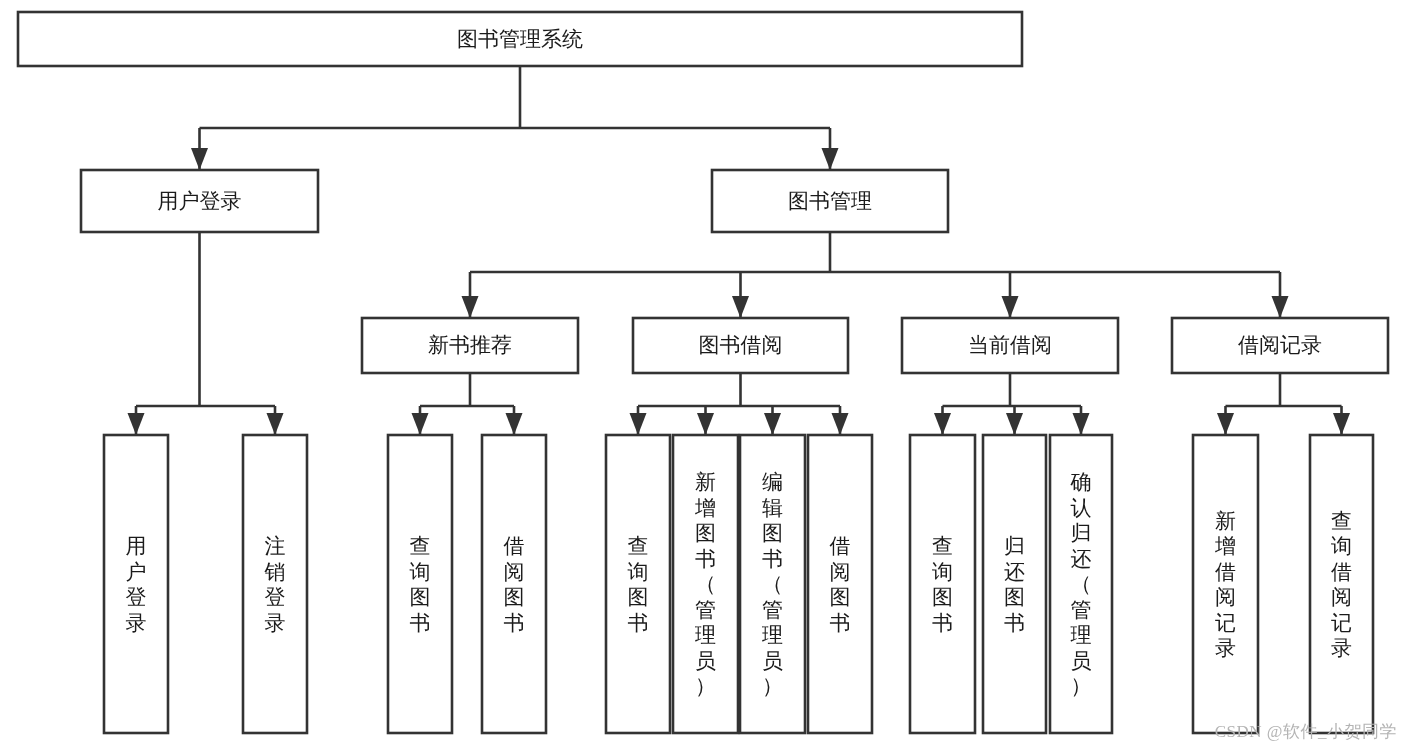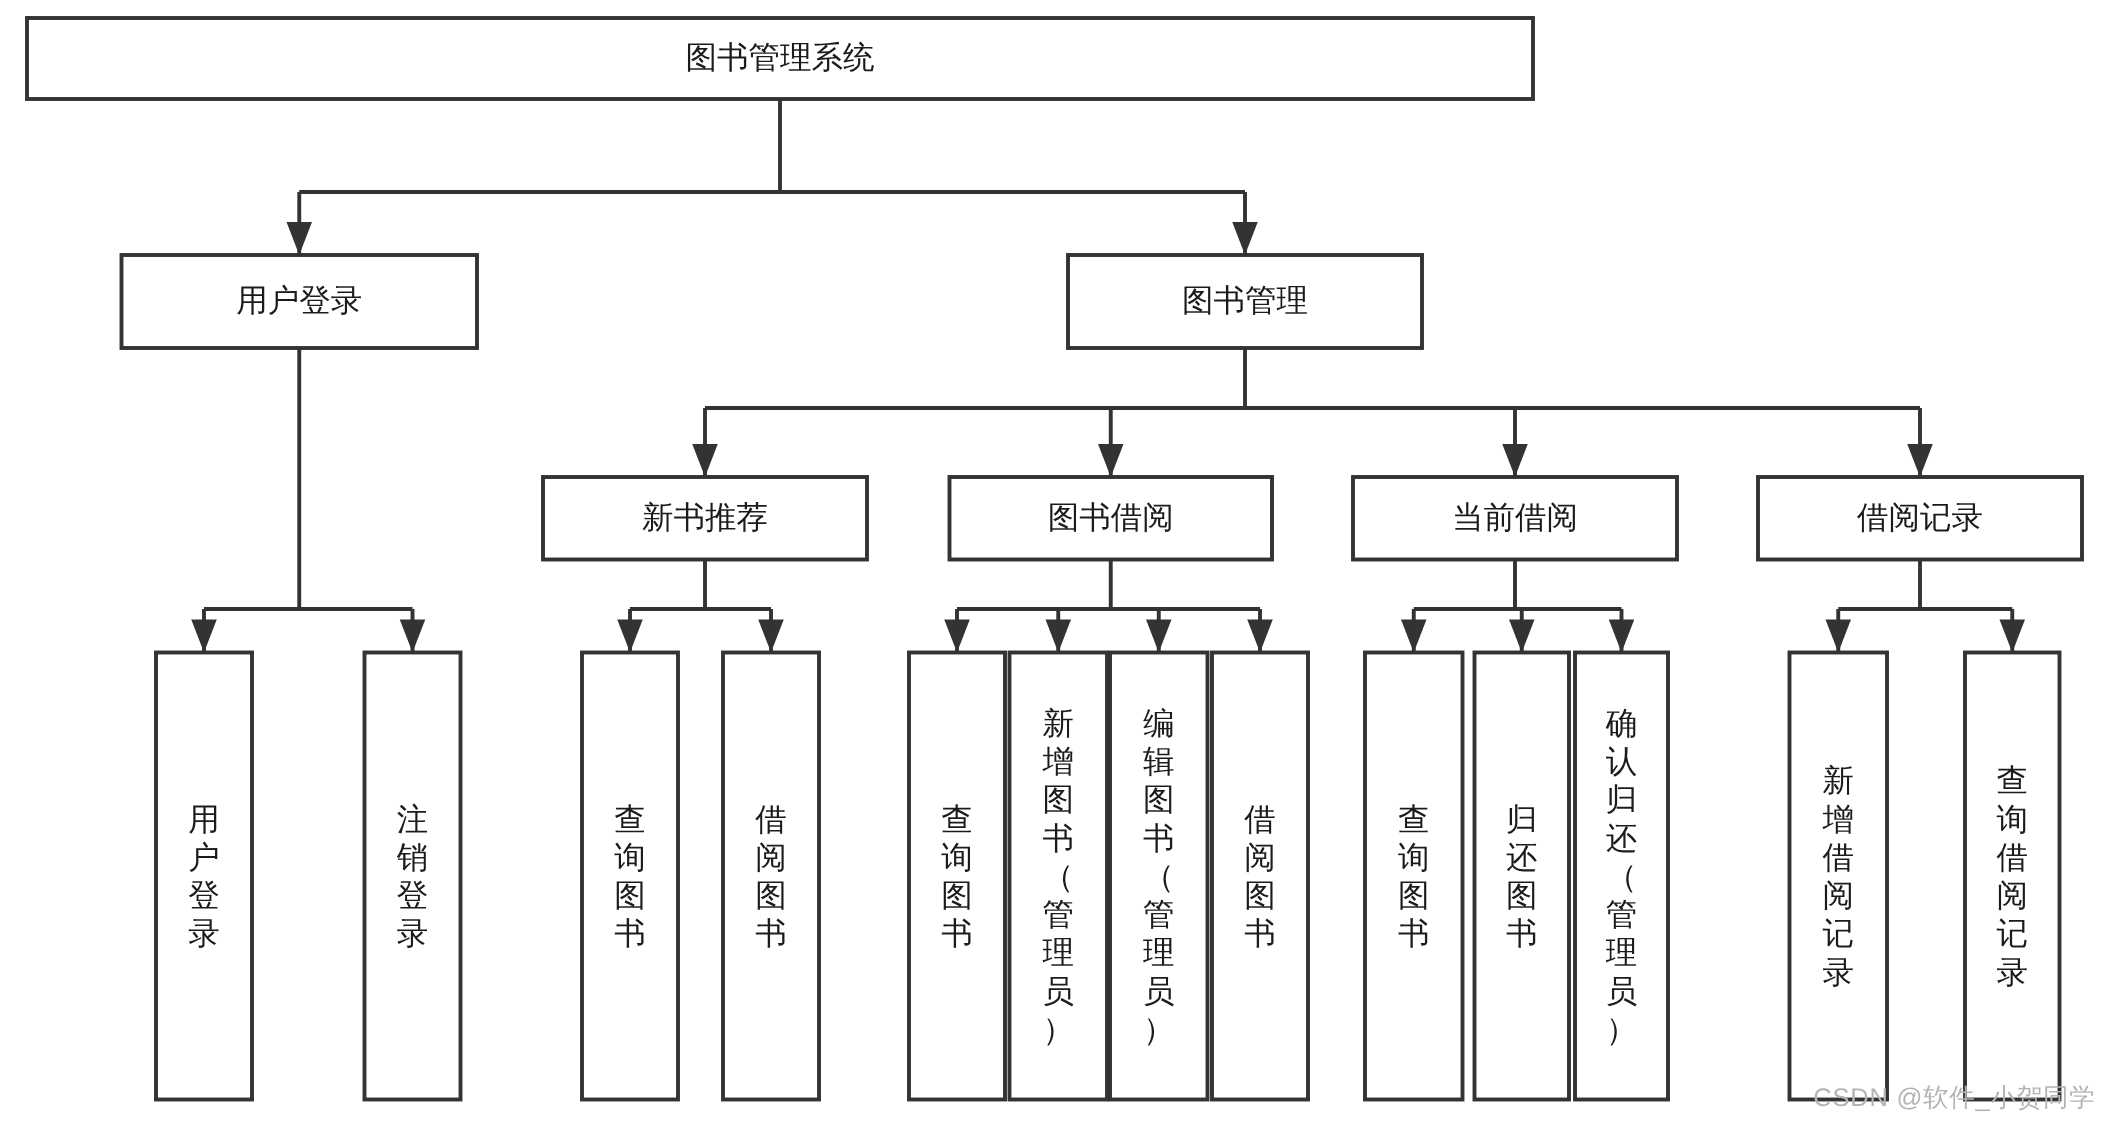--- a/index.html
+++ b/index.html
@@ -53,21 +53,21 @@
     font-family: "Liberation Sans", "DejaVu Sans", sans-serif;
     font-size: 21px;
     fill: #1b1b1b;
     text-anchor: middle;
     white-space: pre;
   }
   .watermark-text {
     position: absolute;
     right: 8px;
     bottom: 4px;
-    font-family: Liberation Sans, sans-serif;
+    font-family: Liberation Serif, serif;
     font-size: 17px;
     color: #b4b4b4;
     letter-spacing: 0.5px;
     user-select: none;
     pointer-events: none;
   }
 </style>
 </head>
 <body>
 

